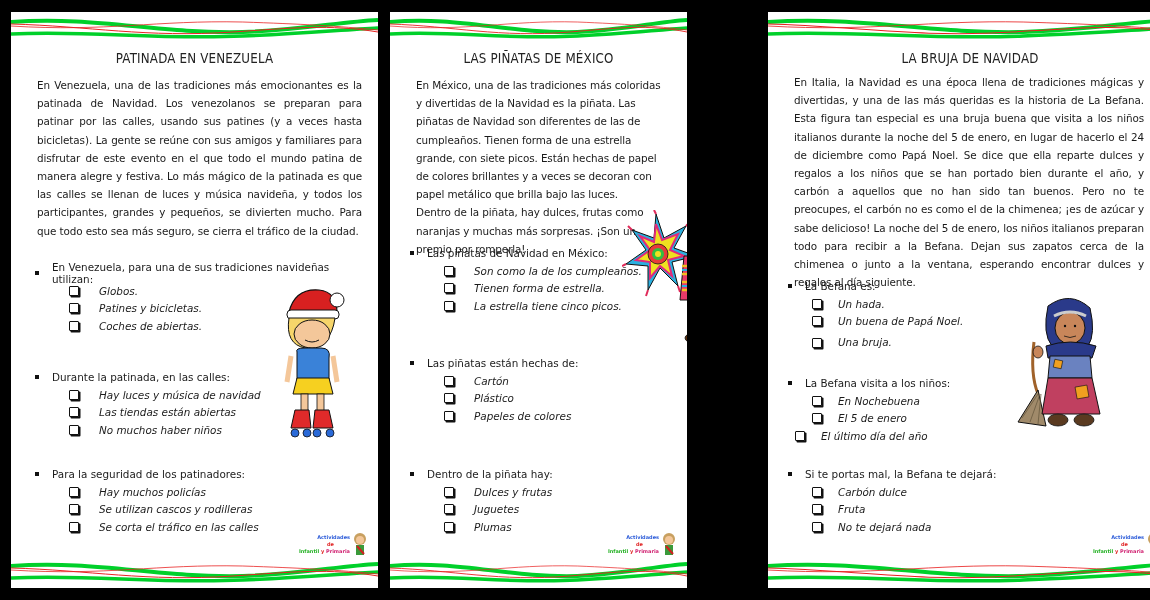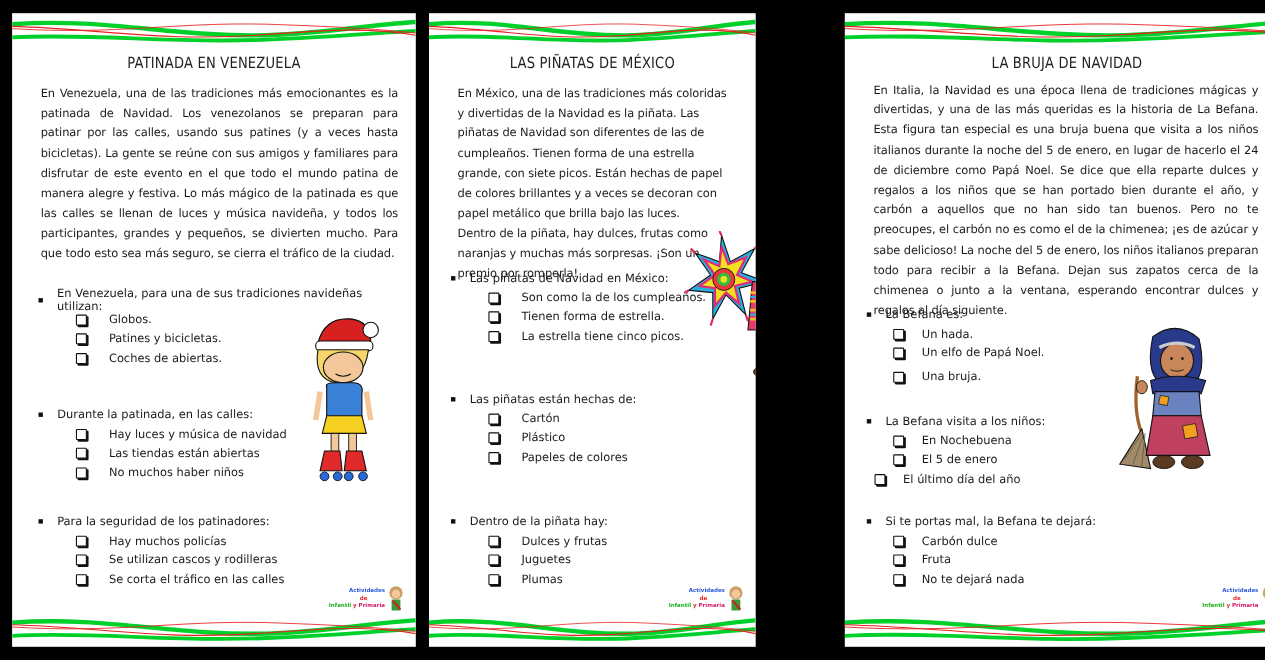--- a/index.html
+++ b/index.html
@@ -67,20 +67,21 @@
       height: 4px;
       background: #111;
       margin-right: 13px;
       margin-left: 2px;
     }
     .opt {
       display: flex;
       align-items: center;
       height: 17.6px;
       margin-left: 36px;
+      font-style: italic;
     }
     .checkbox {
       display: inline-block;
       width: 8px;
       height: 8px;
       border: 1.5px solid #111;
       border-radius: 1px;
       box-shadow: 1.5px 1.5px 0 #111;
       margin-right: 20px;
       background: #fff;
@@ -347,21 +348,21 @@
     <div class="q-head">
         <span class="bullet"></span>
         <span>La Befana es:</span>
       </div>
     <div class="opt" style="margin-left:26px;">
         <span class="checkbox" style="margin-right:16px;"></span>
         <span>Un hada.</span>
       </div>
     <div class="opt" style="margin-left:26px;">
         <span class="checkbox" style="margin-right:16px;"></span>
-        <span>Un elfo de Papá Noel.</span>
+        <span>Un buena de Papá Noel.</span>
       </div>
     <div class="opt" style="margin-left:26px;align-items:flex-end;">
         <span class="checkbox" style="margin-right:16px;"></span>
         <span>Una bruja.</span>
       </div>
   </div>
 
   <div class="question" style="left:18px; top:362px;">
     <div class="q-head">
         <span class="bullet"></span>

